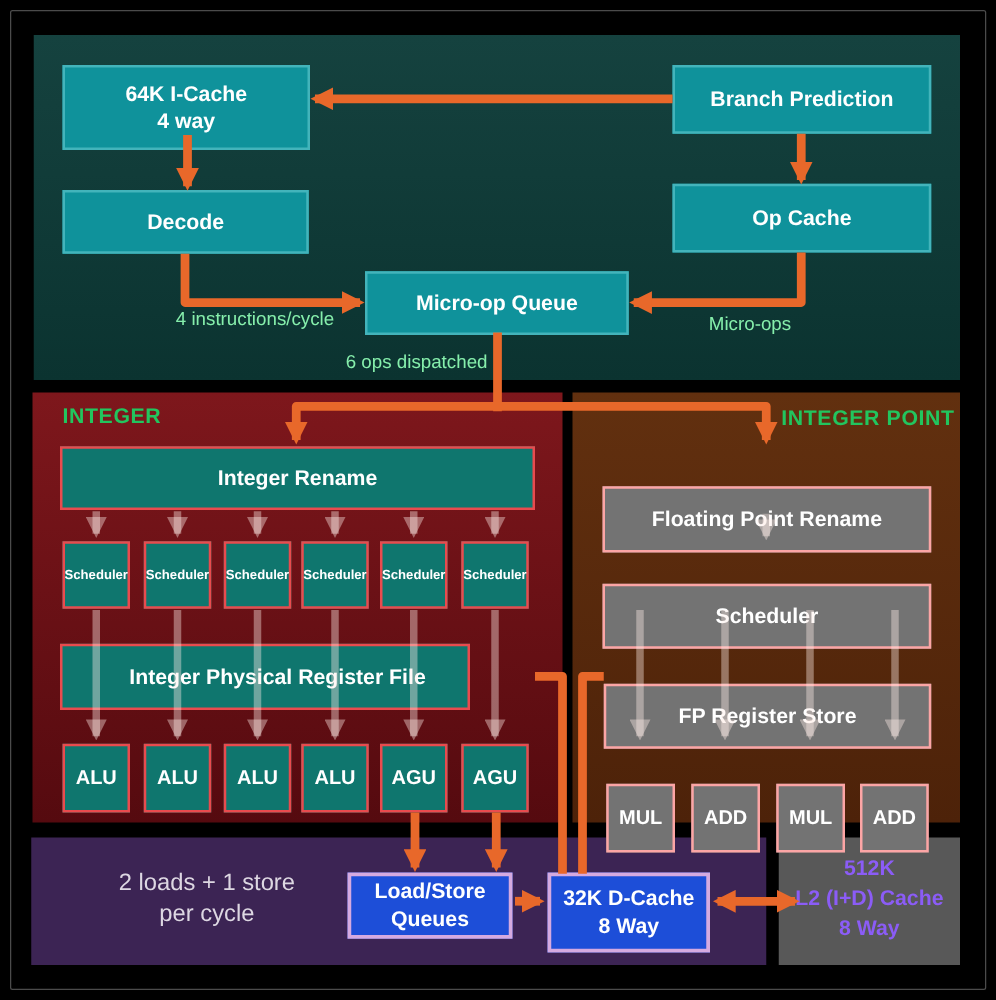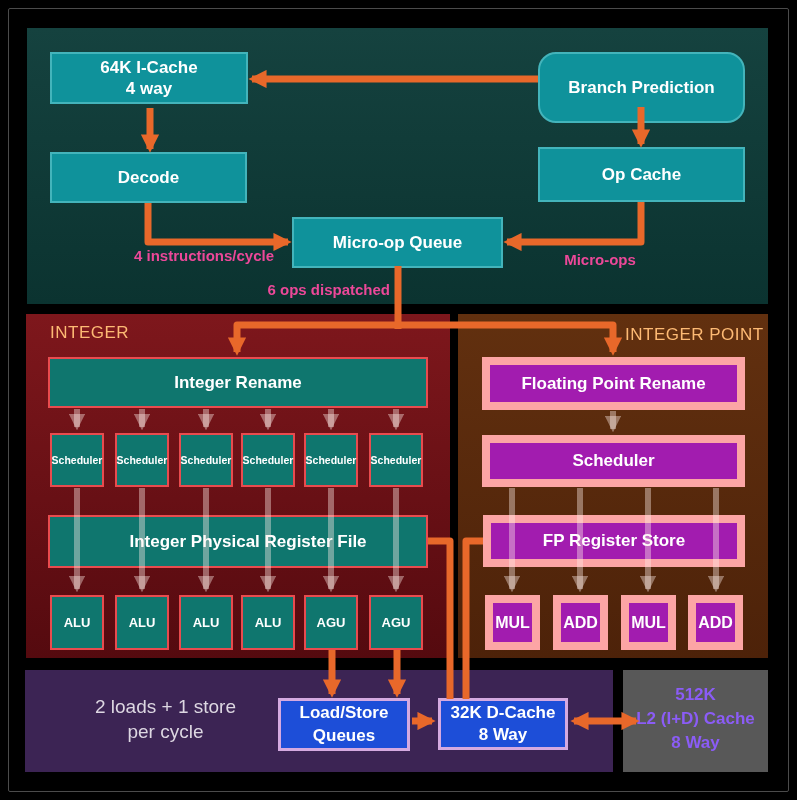--- a/index.html
+++ b/index.html
@@ -11,64 +11,64 @@
   .panel.integer{background:linear-gradient(180deg,#7e171c,#550a0f);}
   .panel.fp{background:linear-gradient(180deg,#62300f,#4d2209);}
   .panel.mem{background:#3c2454;}
   .panel.l2{background:#585858;}
   .box{position:absolute;display:flex;align-items:center;justify-content:center;
        text-align:center;font-weight:700;box-sizing:border-box;}
   .pre{white-space:pre-line;}
   .teal{background:#0f929b;border:2px solid #43b4bb;font-size:17px;line-height:1.25;}
   .red{background:#0f766e;border:2px solid #e94b4e;font-size:17px;}
   .red.small{font-size:10.5px;}
-  .red.unit{font-size:13px;}
-  .orangebox{background:#a21caf;border:8px solid #fca5a5;font-size:17px;}
+  .red.unit{font-size:16px;}
+  .orangebox{background:#737373;border:2px solid #fca5a5;font-size:17px;margin-top:32px;}
   .orangebox.unit{font-size:16px;}
   .purple{background:#1d4ed8;border:3px solid #d5aae0;font-size:17px;line-height:1.3;}
-  .ptitle{position:absolute;font-weight:400;font-size:17px;letter-spacing:.5px;color:#fdba74;}
-  .note{position:absolute;font-size:15px;font-weight:700;color:#ec4899;text-align:center;}
+  .ptitle{position:absolute;font-weight:700;font-size:17px;letter-spacing:.5px;color:#22c55e;}
+  .note{position:absolute;font-size:15px;font-weight:400;color:#86efac;text-align:center;}
   .bignote{position:absolute;font-size:19px;font-weight:400;color:#ddd7e2;text-align:center;line-height:1.32;}
   .l2text{position:absolute;font-size:17px;font-weight:700;line-height:1.42;text-align:center;color:#8b5cf6;}
   svg.arrows{position:absolute;left:0;top:0;pointer-events:none;}
 </style>
 </head>
 <body>
 
 <div class="canvas">
   <div class="frame"></div>
 
   <div class="panel frontend" style="left:27px;top:28px;width:741px;height:276px;"></div>
   <div class="panel integer" style="left:26px;top:314px;width:424px;height:344px;"></div>
   <div class="panel fp" style="left:458px;top:314px;width:310px;height:344px;"></div>
   <div class="panel mem" style="left:25px;top:670px;width:588px;height:102px;"></div>
   <div class="panel l2" style="left:623px;top:670px;width:145px;height:102px;"></div>
 
-  <div class="box teal pre" style="left:50px;top:52px;width:198px;height:52px;">64K I-Cache
+  <div class="box teal pre" style="left:50px;top:52px;width:198px;height:68px;">64K I-Cache
 4 way</div>
-  <div class="box teal" style="left:538px;top:52px;width:207px;height:71px;border-radius:18px;">Branch Prediction</div>
+  <div class="box teal" style="left:538px;top:52px;width:207px;height:55px;">Branch Prediction</div>
   <div class="box teal" style="left:538px;top:147px;width:207px;height:55px;">Op Cache</div>
   <div class="box teal" style="left:50px;top:152px;width:197px;height:51px;">Decode</div>
   <div class="box teal" style="left:292px;top:217px;width:211px;height:51px;">Micro-op Queue</div>
 
   <div class="note" style="left:129px;top:247px;width:150px;">4 instructions/cycle</div>
   <div class="note" style="left:550px;top:251px;width:100px;">Micro-ops</div>
   <div class="note" style="left:240px;top:281px;width:150px;text-align:right;">6 ops dispatched</div>
 
   <div class="ptitle" style="left:50px;top:323px;">INTEGER</div>
   <div class="box red" style="left:48px;top:357px;width:380px;height:51px;">Integer Rename</div>
 
   <div class="box red small" style="left:50px;top:433px;width:54px;height:54px;">Scheduler</div>
   <div class="box red small" style="left:115px;top:433px;width:54px;height:54px;">Scheduler</div>
   <div class="box red small" style="left:179px;top:433px;width:54px;height:54px;">Scheduler</div>
   <div class="box red small" style="left:241px;top:433px;width:54px;height:54px;">Scheduler</div>
   <div class="box red small" style="left:304px;top:433px;width:54px;height:54px;">Scheduler</div>
   <div class="box red small" style="left:369px;top:433px;width:54px;height:54px;">Scheduler</div>
 
-  <div class="box red" style="left:48px;top:515px;width:380px;height:53px;padding-left:20px;">Integer Physical Register File</div>
+  <div class="box red" style="left:48px;top:515px;width:328px;height:53px;padding-left:20px;">Integer Physical Register File</div>
 
   <div class="box red unit" style="left:50px;top:595px;width:54px;height:55px;">ALU</div>
   <div class="box red unit" style="left:115px;top:595px;width:54px;height:55px;">ALU</div>
   <div class="box red unit" style="left:179px;top:595px;width:54px;height:55px;">ALU</div>
   <div class="box red unit" style="left:241px;top:595px;width:54px;height:55px;">ALU</div>
   <div class="box red unit" style="left:304px;top:595px;width:54px;height:55px;">AGU</div>
   <div class="box red unit" style="left:369px;top:595px;width:54px;height:55px;">AGU</div>
 
   <div class="ptitle" style="left:625px;top:325px;">INTEGER POINT</div>
   <div class="box orangebox" style="left:482px;top:357px;width:263px;height:53px;">Floating Point Rename</div>
@@ -77,21 +77,21 @@
 
   <div class="box orangebox unit" style="left:485px;top:595px;width:55px;height:55px;">MUL</div>
   <div class="box orangebox unit" style="left:553px;top:595px;width:55px;height:55px;">ADD</div>
   <div class="box orangebox unit" style="left:621px;top:595px;width:55px;height:55px;">MUL</div>
   <div class="box orangebox unit" style="left:688px;top:595px;width:55px;height:55px;">ADD</div>
 
   <div class="bignote pre" style="left:53px;top:694px;width:225px;">2 loads + 1 store
 per cycle</div>
   <div class="box purple pre" style="left:278px;top:698px;width:132px;height:53px;">Load/Store
 Queues</div>
-  <div class="box purple pre" style="left:438px;top:698px;width:130px;height:52px;">32K D-Cache
+  <div class="box purple pre" style="left:438px;top:698px;width:130px;height:64px;">32K D-Cache
 8 Way</div>
   <div class="l2text pre" style="left:623px;top:683px;width:145px;">512K
 L2 (I+D) Cache
 8 Way</div>
 
   <svg class="arrows" width="797" height="800" viewBox="0 0 797 800">
     <defs>
       <marker id="mo" viewBox="0 0 4 4" refX="3.2" refY="2" markerWidth="2.6" markerHeight="2.6" orient="auto-start-reverse">
         <path d="M0 0 L4 2 L0 4 Z" fill="#e8682a"></path>
       </marker>

